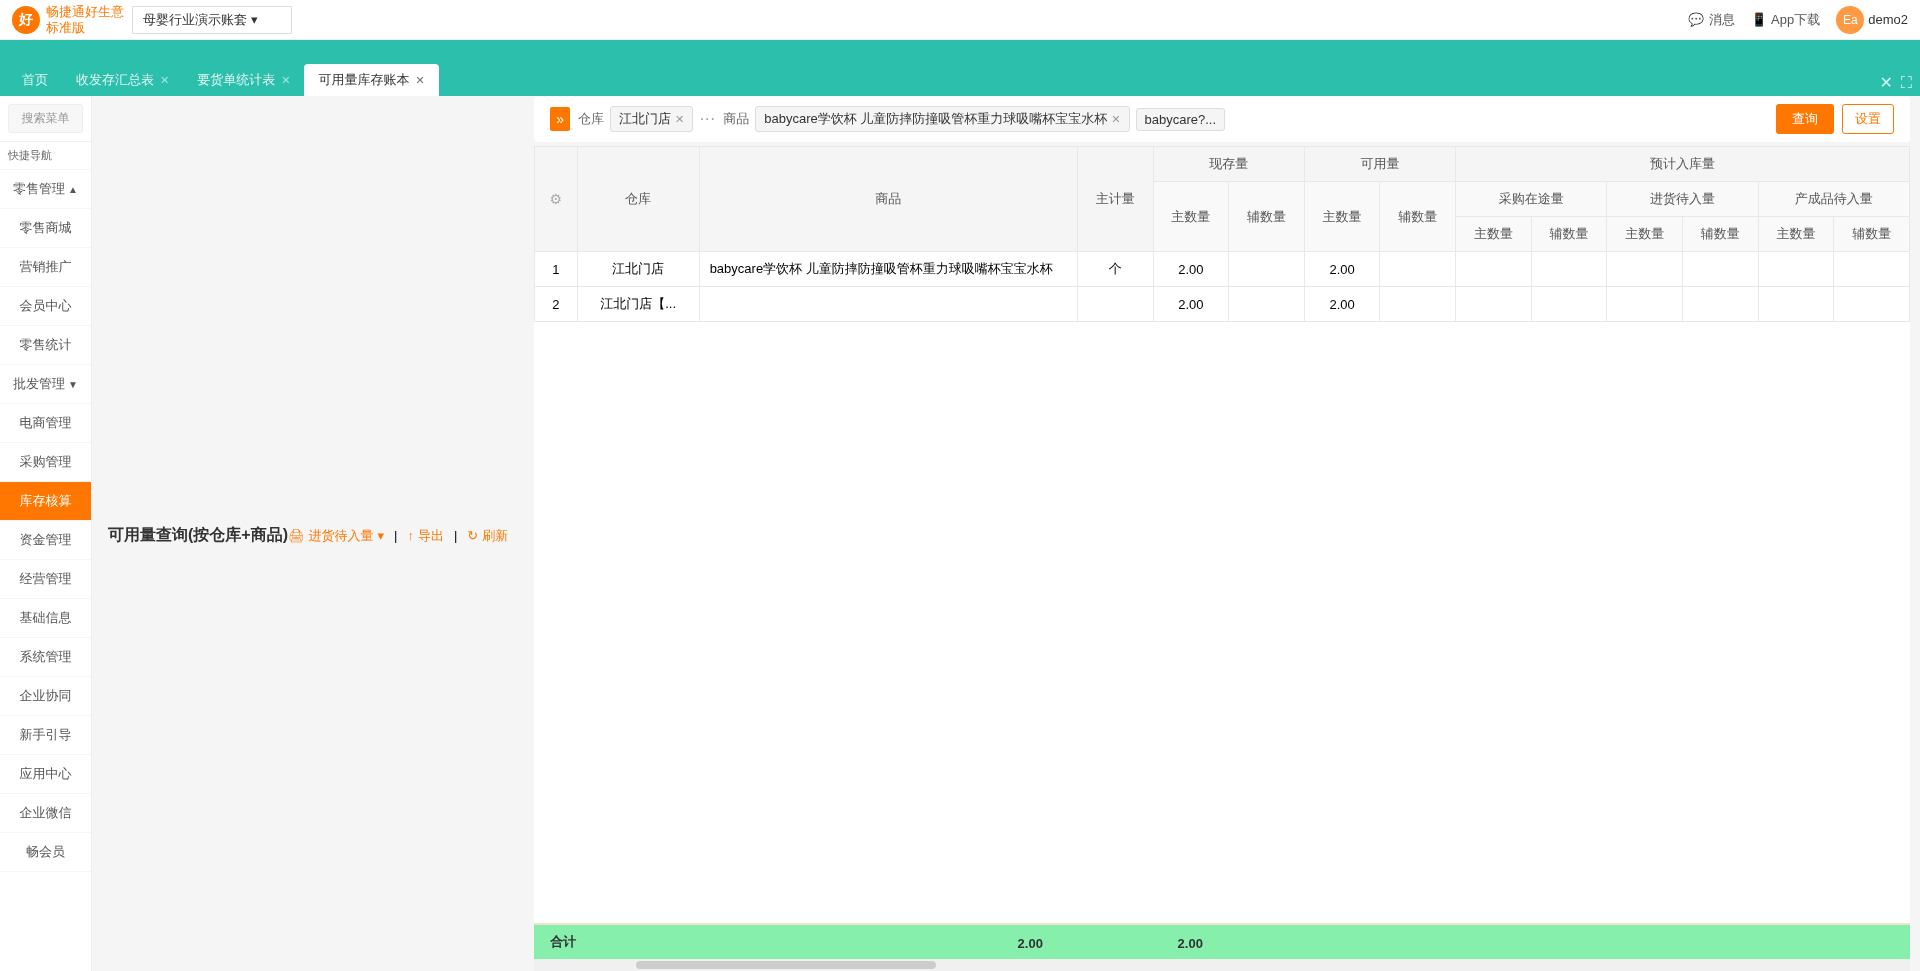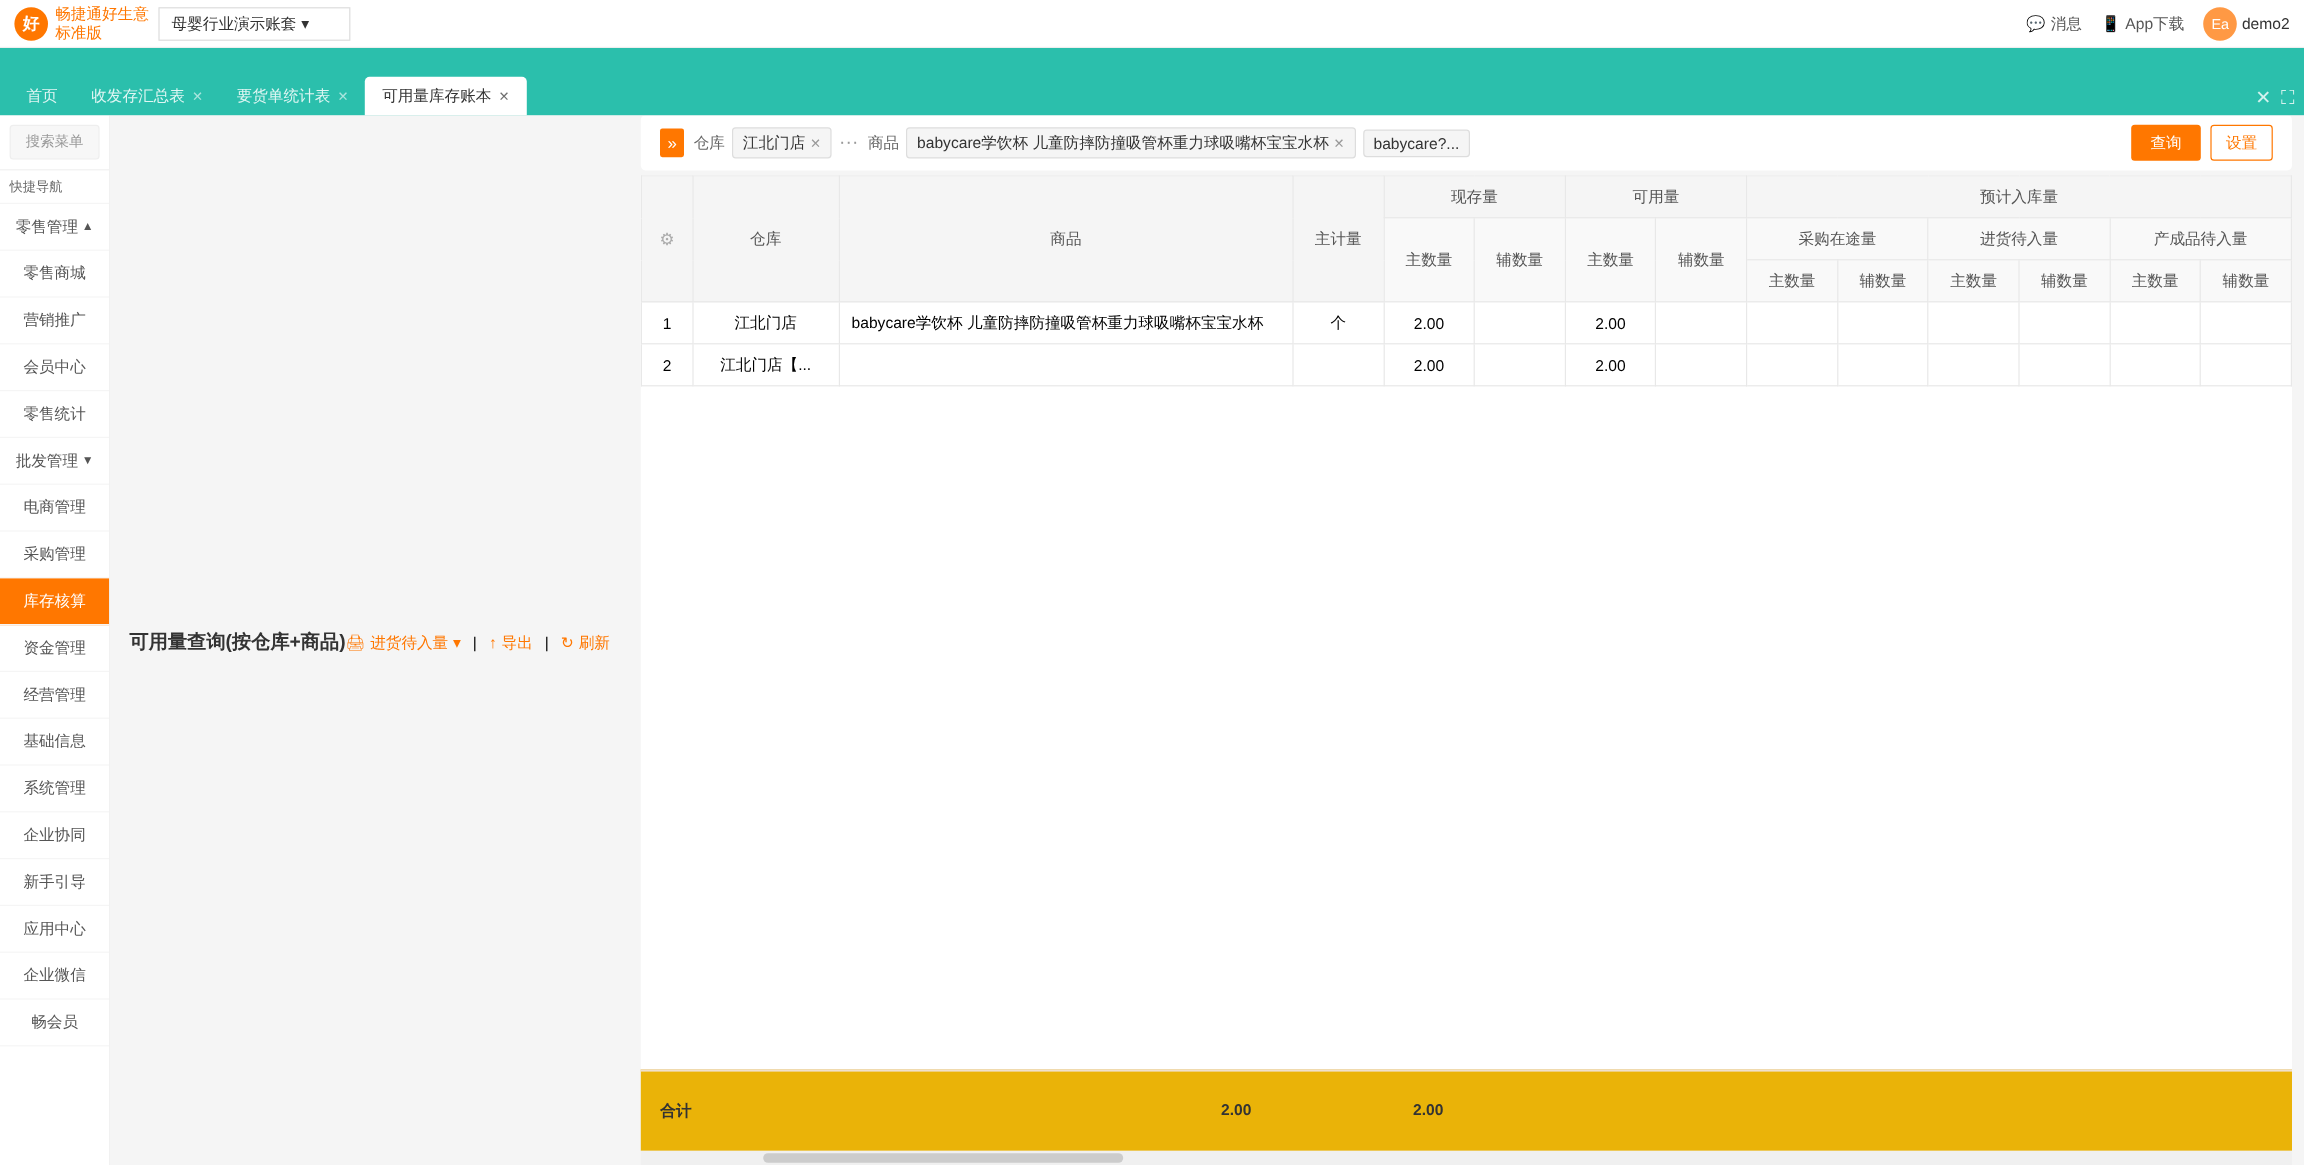--- a/index.html
+++ b/index.html
@@ -152,25 +152,25 @@
     }
     .data-table thead tr:first-child th { background: #f5f5f5; }
     .data-table td:nth-child(3) { text-align: left; max-width: 300px; overflow: hidden; text-overflow: ellipsis; }
     .th-group { background: #f0f0f0; }
     .th-subgroup { background: #f9f9f9; }
 
     .settings-icon { color: #aaa; font-size: 14px; }
 
     
     .table-footer {
-      background: #eab308;
+      background: #86efac;
       border-top: 2px solid #f0e0cc;
       display: flex;
-      align-items: flex-start;
-      padding: 24px 16px;
+      align-items: flex-end;
+      padding: 8px 16px;
       flex-shrink: 0;
       font-weight: bold;
     }
     .footer-label { width: 120px; color: #333; }
     .footer-values { display: flex; gap: 0; flex: 1; }
     .footer-val { min-width: 80px; text-align: center; color: #333; }
 
     
     .scroll-track {
       height: 12px;

